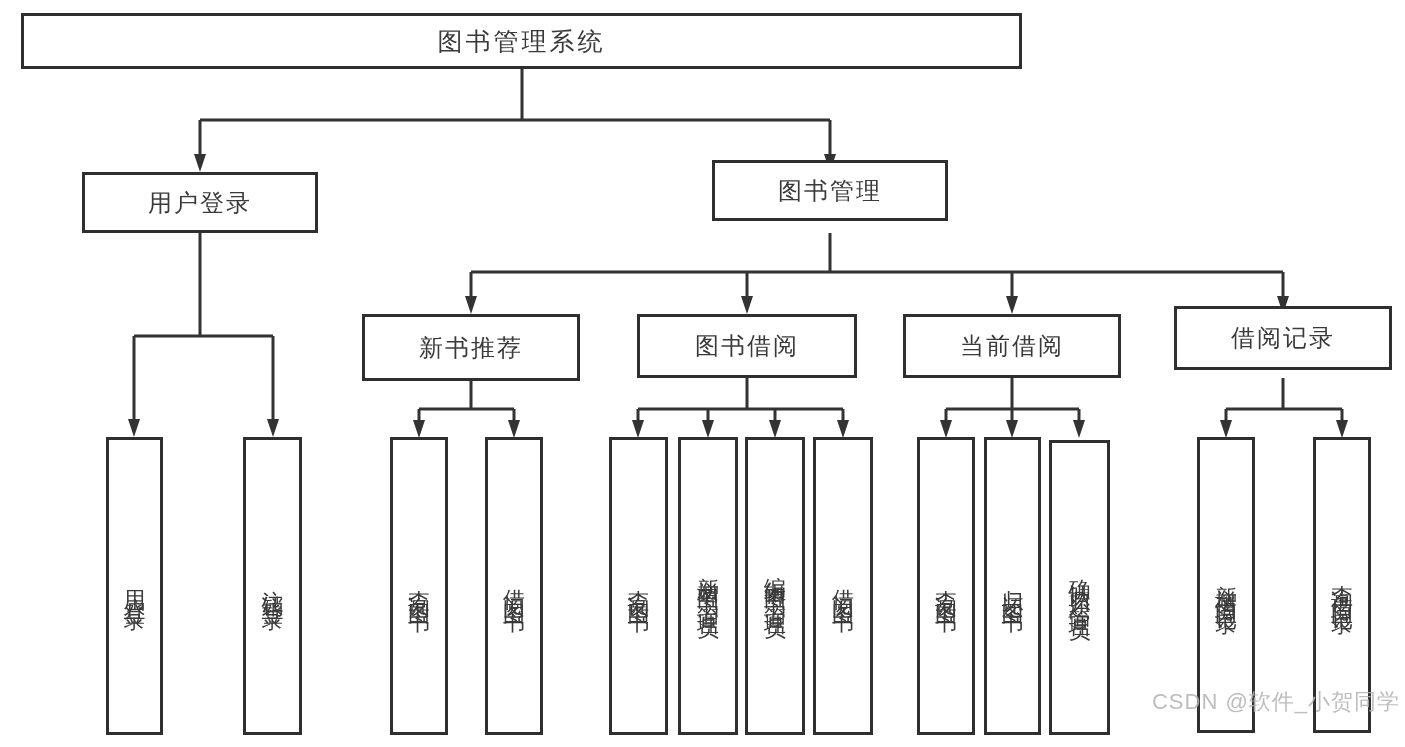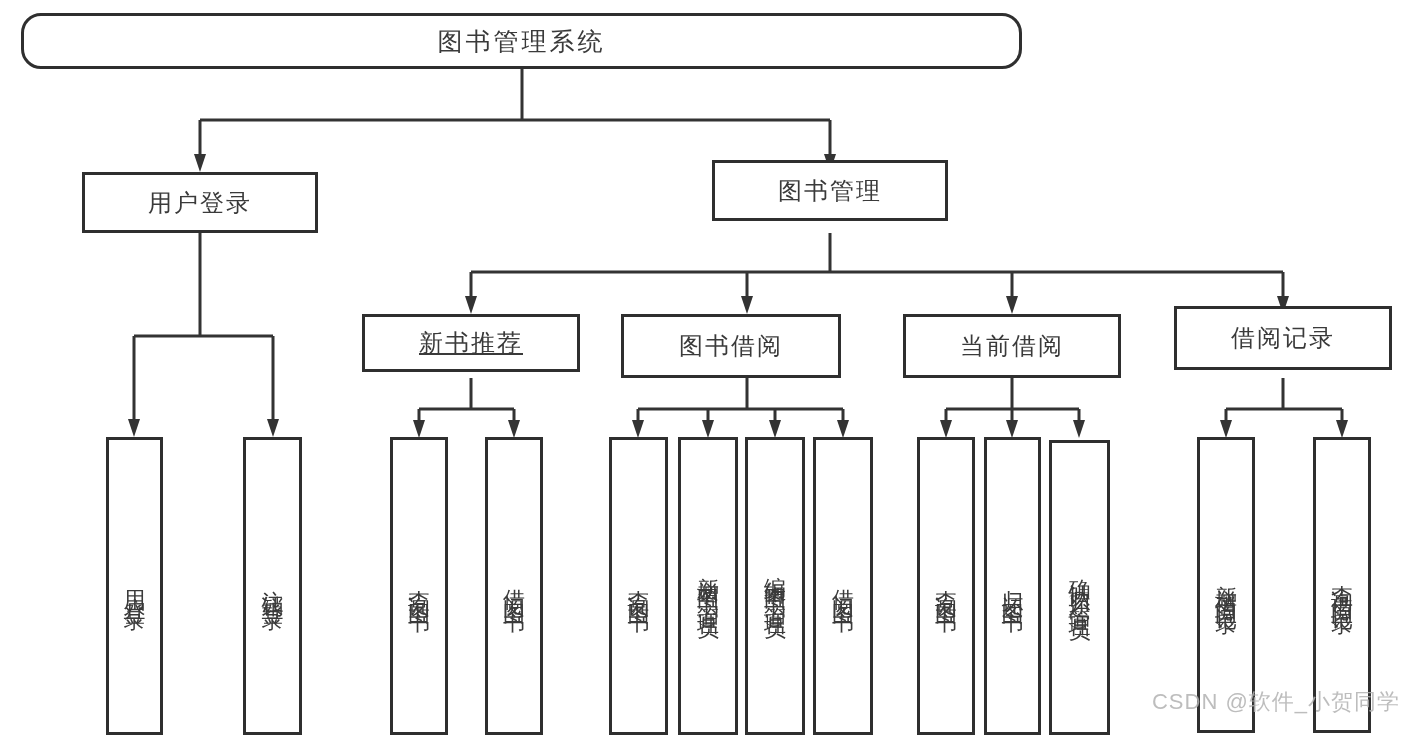--- a/index.html
+++ b/index.html
@@ -106,27 +106,27 @@
     <path class="line" d="M1012 378 V409 M946 409 H1079 M946 409 V421 M1012 409 V421 M1079 409 V421"></path>
     <polygon class="arrowhead" points="940,420 952,420 946,438"></polygon>
     <polygon class="arrowhead" points="1006,420 1018,420 1012,438"></polygon>
     <polygon class="arrowhead" points="1073,420 1085,420 1079,438"></polygon>
 
     <path class="line" d="M1283 378 V409 M1226 409 H1342 M1226 409 V421 M1342 409 V421"></path>
     <polygon class="arrowhead" points="1220,420 1232,420 1226,438"></polygon>
     <polygon class="arrowhead" points="1336,420 1348,420 1342,438"></polygon>
   </svg>
 
-  <div class="box h-box root-box" style="left:21px; top:13px; width:1001px; height:56px;border-radius:20px;">图书管理系统</div>
+  <div class="box h-box root-box" style="left:21px; top:13px; width:1001px; height:56px;">图书管理系统</div>
 
   <div class="box h-box" style="left:82px; top:172px; width:236px; height:61px;">用户登录</div>
   <div class="box h-box" style="left:712px; top:160px; width:236px; height:61px;">图书管理</div>
 
-  <div class="box h-box" style="left:362px; top:314px; width:218px; height:58px;text-decoration:underline;">新书推荐</div>
-  <div class="box h-box" style="left:621px; top:314px; width:220px; height:64px;">图书借阅</div>
+  <div class="box h-box" style="left:362px; top:314px; width:218px; height:67px;">新书推荐</div>
+  <div class="box h-box" style="left:637px; top:314px; width:220px; height:64px;">图书借阅</div>
   <div class="box h-box" style="left:903px; top:314px; width:218px; height:64px;">当前借阅</div>
   <div class="box h-box" style="left:1174px; top:306px; width:218px; height:64px;">借阅记录</div>
 
   <div class="box v-box" style="left:106px; top:437px; width:57px; height:298px;">用户登录</div>
   <div class="box v-box" style="left:243px; top:437px; width:59px; height:298px;">注销登录</div>
 
   <div class="box v-box" style="left:390px; top:437px; width:58px; height:298px;">查询图书</div>
   <div class="box v-box" style="left:485px; top:437px; width:58px; height:298px;">借阅图书</div>
 
   <div class="box v-box" style="left:609px; top:437px; width:59px; height:298px;">查询图书</div>

